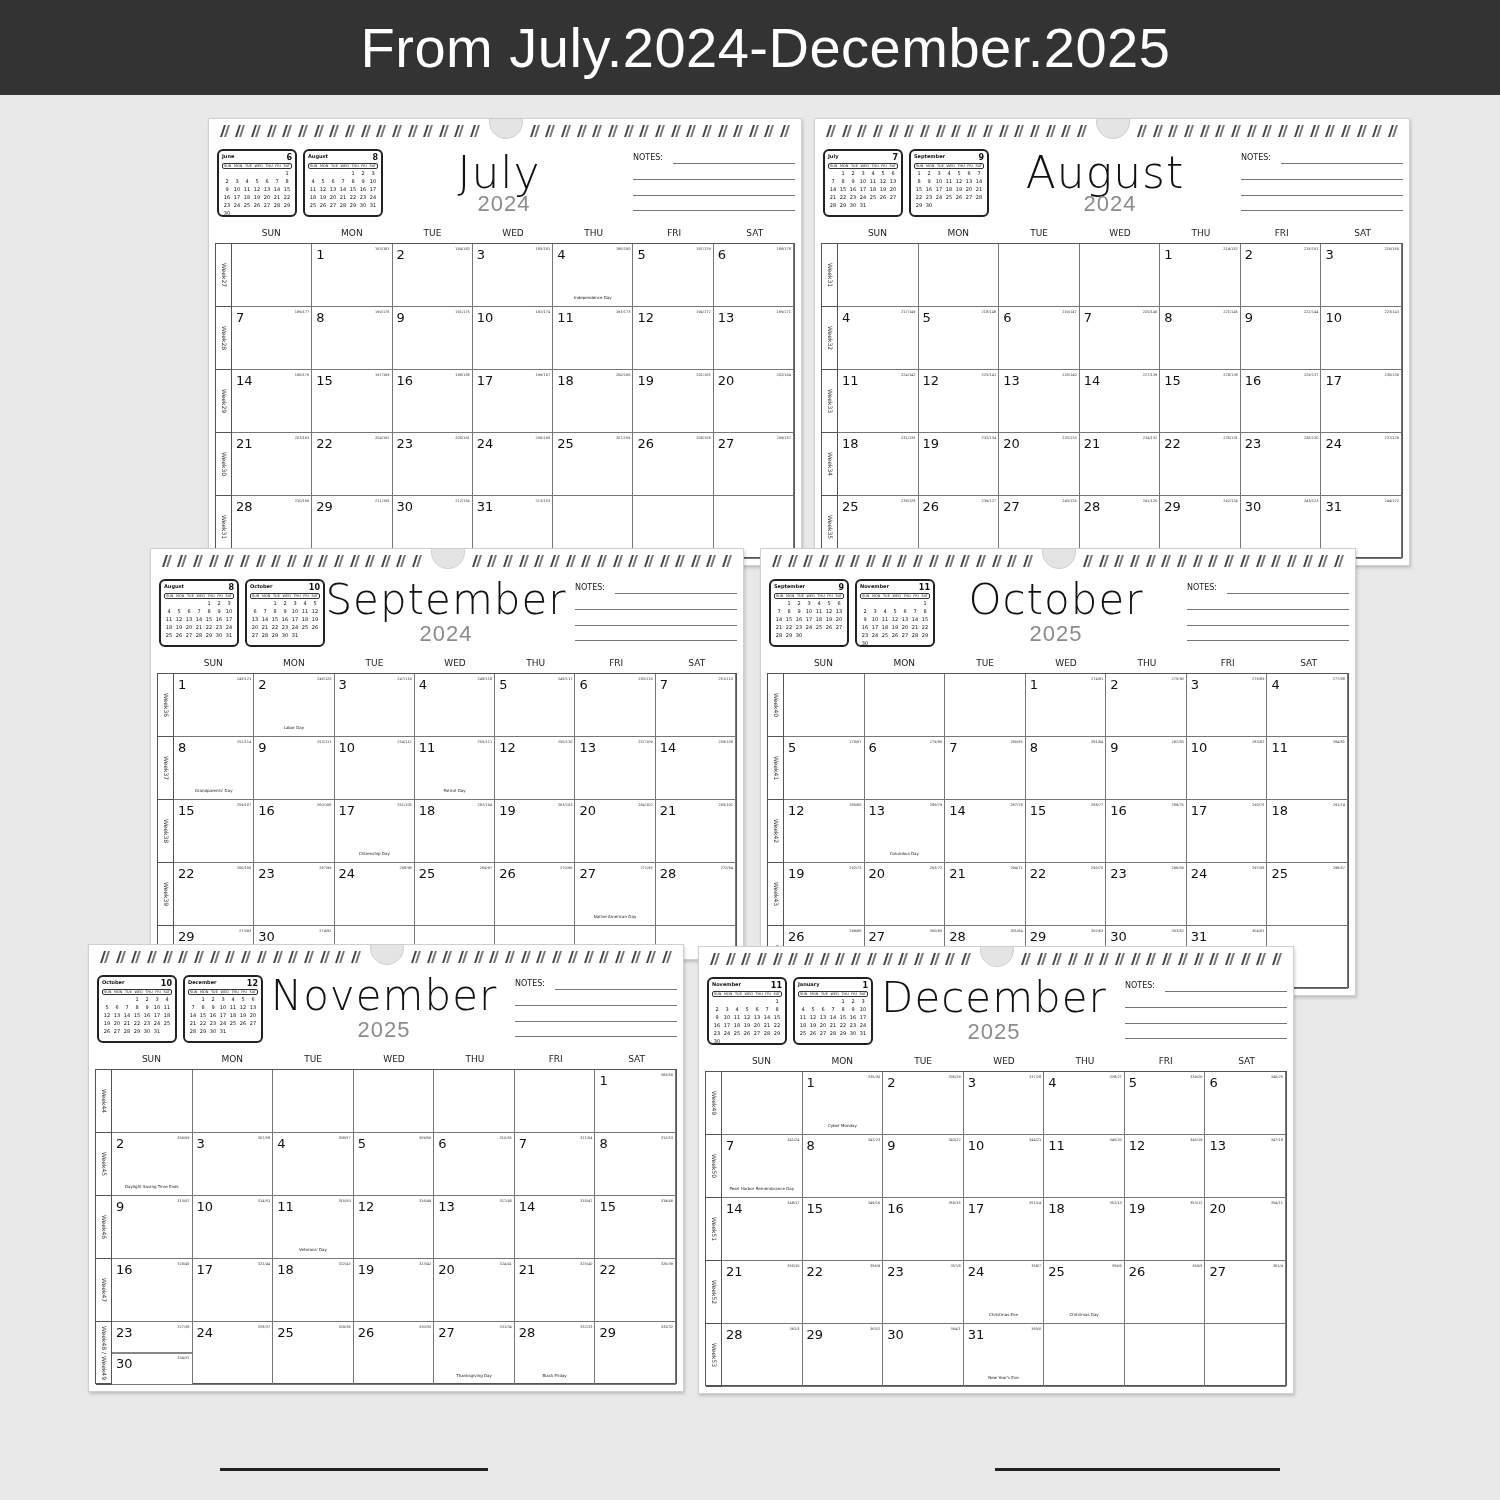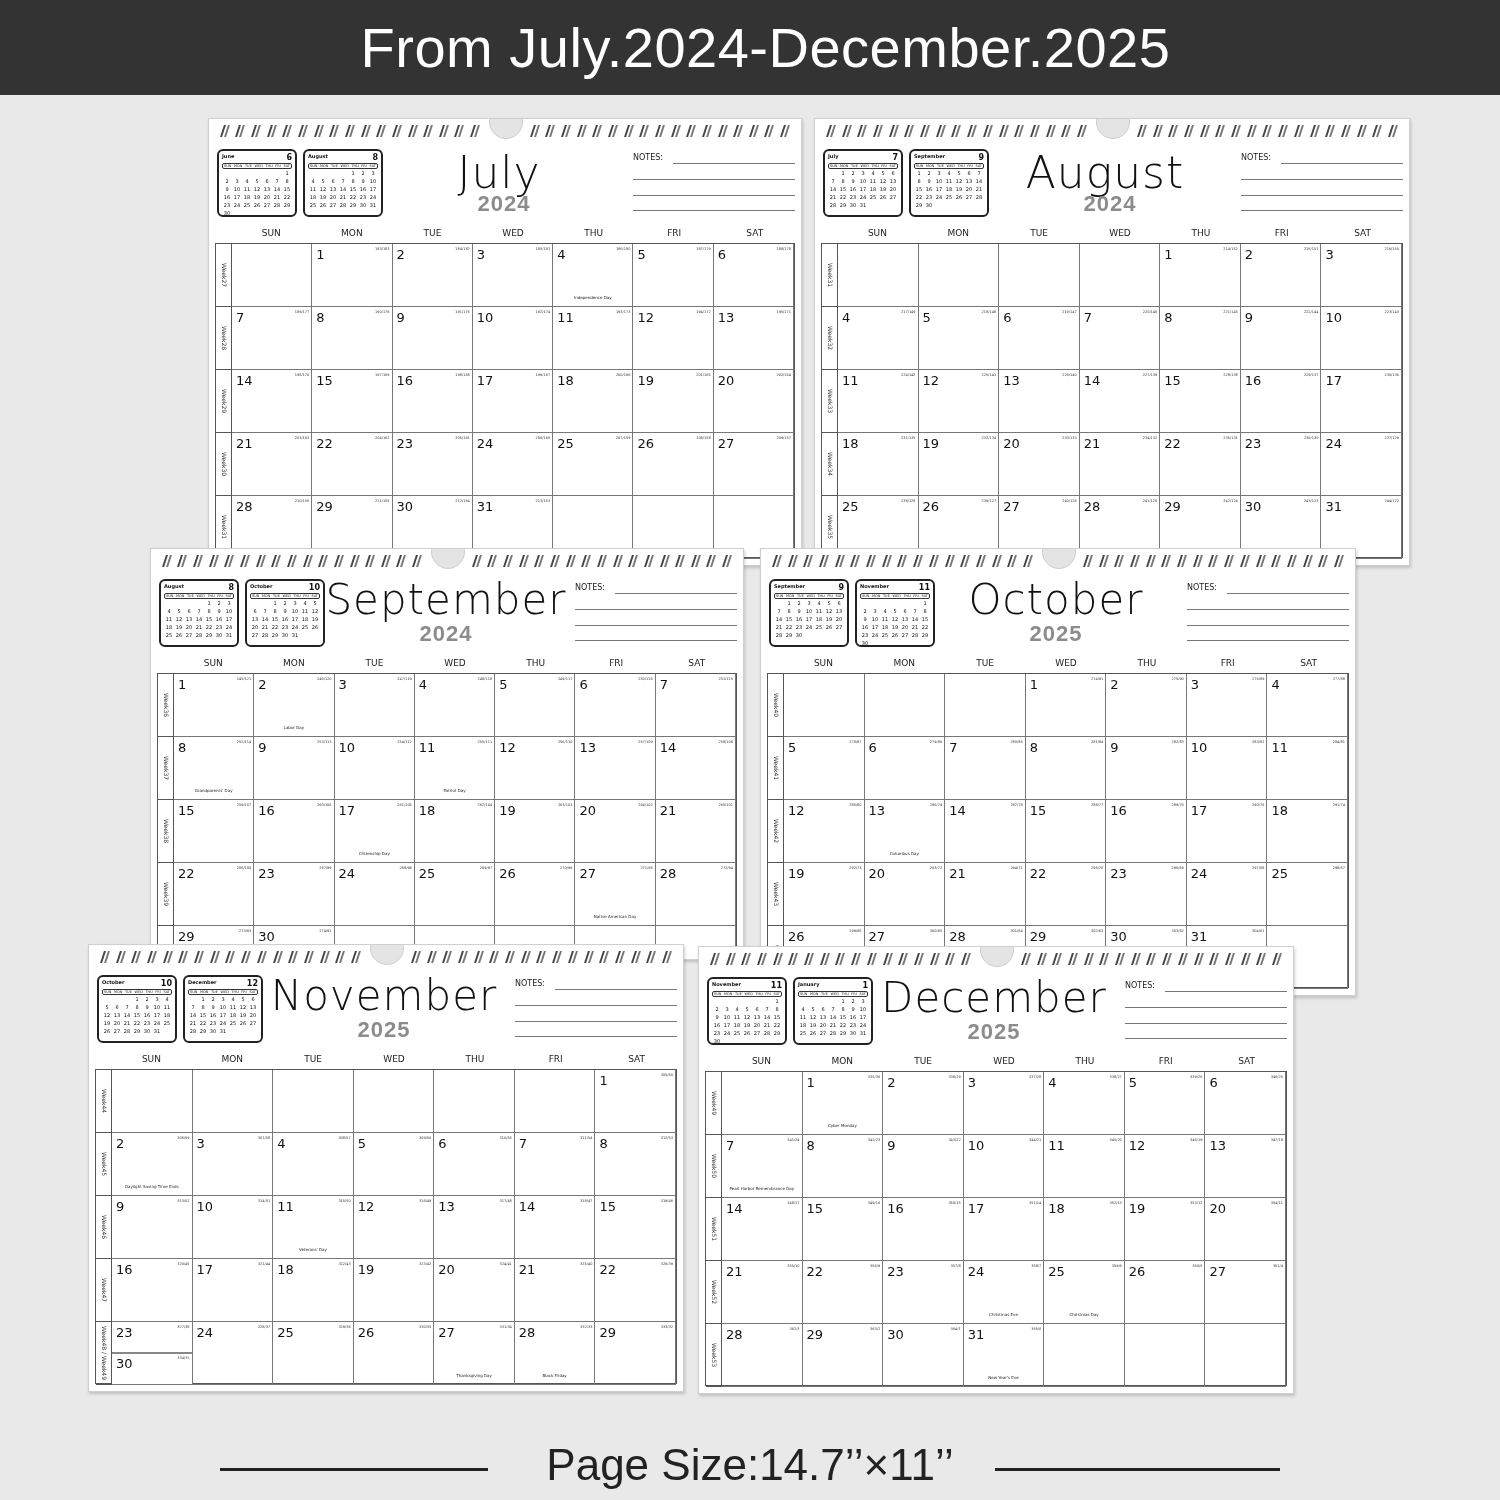--- a/index.html
+++ b/index.html
@@ -11,21 +11,21 @@
   .spiral .half{display:flex;gap:0;flex:1;justify-content:space-around;}
   .spiral .gap{width:44px;}
   .coil{width:6px;height:12px;margin-top:6px;border-left:2px solid #444;border-right:2px solid #777;transform:skewX(-18deg);}
   .hole{position:absolute;top:-14px;width:34px;height:34px;border-radius:50%;background:#e4e4e4;border:1px solid #cfcfcf;}
   .mini{position:absolute;border:2px solid #222;border-radius:6px;background:#fff;padding:2px 3px;font-family:"DejaVu Sans",sans-serif;}
   .mini .mh{display:flex;justify-content:space-between;font-size:5px;font-weight:bold;color:#111;}
   .mini .mh .mn{font-size:8px;}
   .mini .mw{font-size:3.5px;border:1px solid #333;border-radius:2px;margin:1px 0;display:flex;justify-content:space-between;padding:0 1px;color:#222;}
   .mini .mg{display:grid;grid-template-columns:repeat(7,1fr);font-size:5px;text-align:center;row-gap:2px;color:#111;}
   .mname{position:absolute;font-family:"DejaVu Sans",sans-serif;font-weight:200;color:#111;letter-spacing:1px;text-align:center;}
-  .myear{position:absolute;font-family:"Liberation Sans",sans-serif;font-weight:bold;color:#8c8c8c;text-align:center;letter-spacing:1px;}
+  .myear{position:absolute;font-family:"Liberation Sans",sans-serif;font-weight:normal;color:#8c8c8c;text-align:center;letter-spacing:1px;}
   .notes{position:absolute;font-family:"DejaVu Sans",sans-serif;font-size:8px;color:#222;}
   .notes .nl{position:absolute;left:0;right:0;height:1px;background:#777;}
   .dow{position:absolute;display:flex;font-family:"DejaVu Sans",sans-serif;font-size:9px;color:#222;}
   .dow span{flex:1;text-align:center;}
   .grid{position:absolute;border:1px solid #555;display:grid;}
   .wk{border-right:1px solid #555;border-bottom:1px solid #555;position:relative;}
   .wk span{position:absolute;left:50%;top:50%;transform:translate(-50%,-50%) rotate(90deg);font-family:"DejaVu Sans",sans-serif;font-size:6px;color:#333;white-space:nowrap;}
   .cell{border-right:1px solid #777;border-bottom:1px solid #777;position:relative;}
   .cell .dn{position:absolute;left:4px;top:3px;font-family:"DejaVu Sans",sans-serif;font-size:13px;color:#111;}
   .cell .doy{position:absolute;right:2px;top:3px;font-family:"DejaVu Sans",sans-serif;font-size:3.5px;color:#333;}
@@ -1864,15 +1864,14 @@
         </div>
         <div class="cell"></div>
         <div class="cell"></div>
         <div class="cell"></div>
       </div>
     </div>
   </div>
 
 <div class="footer">
   <div class="line" style="left:220px;width:268px;"></div>
-  <div class="txt">Page Size:14.7’’×11’’</div>
   <div class="line" style="left:995px;width:285px;"></div>
 </div>
 
 </body></html>

